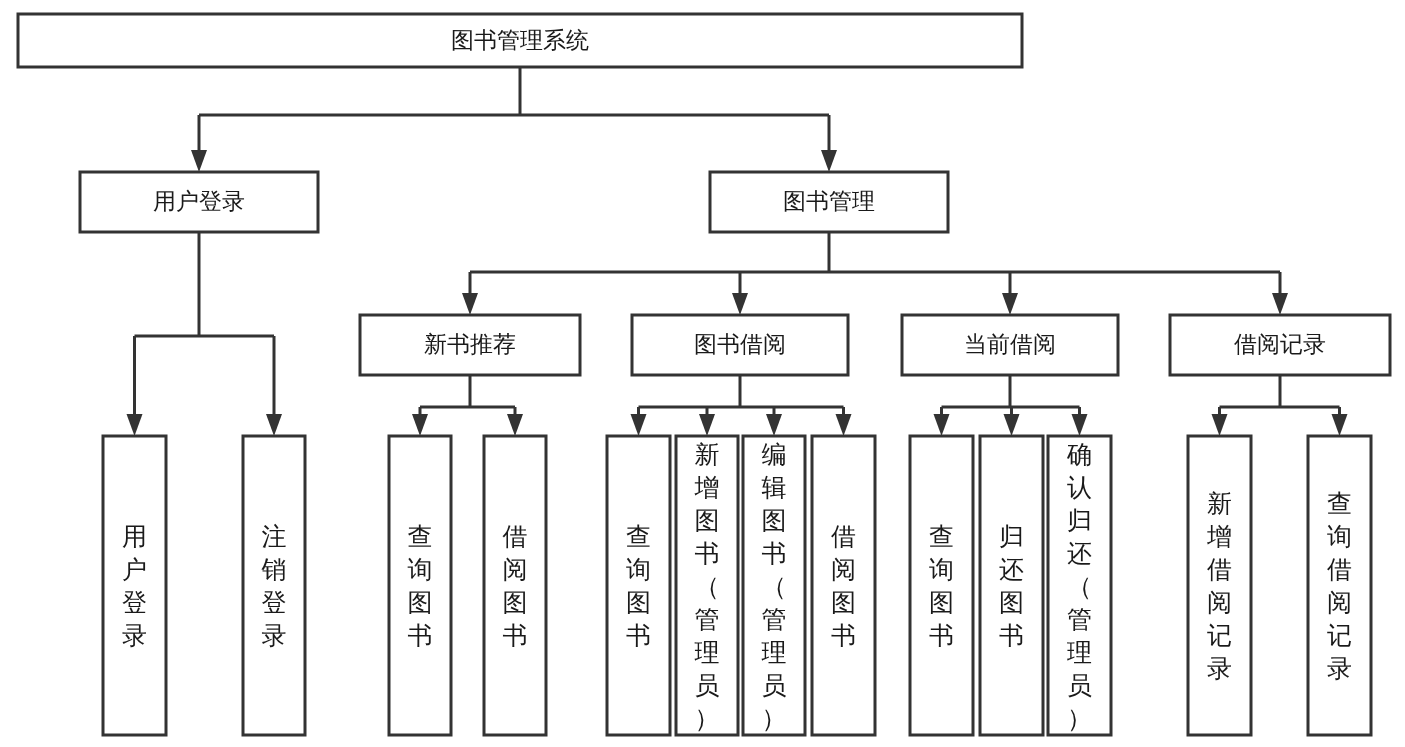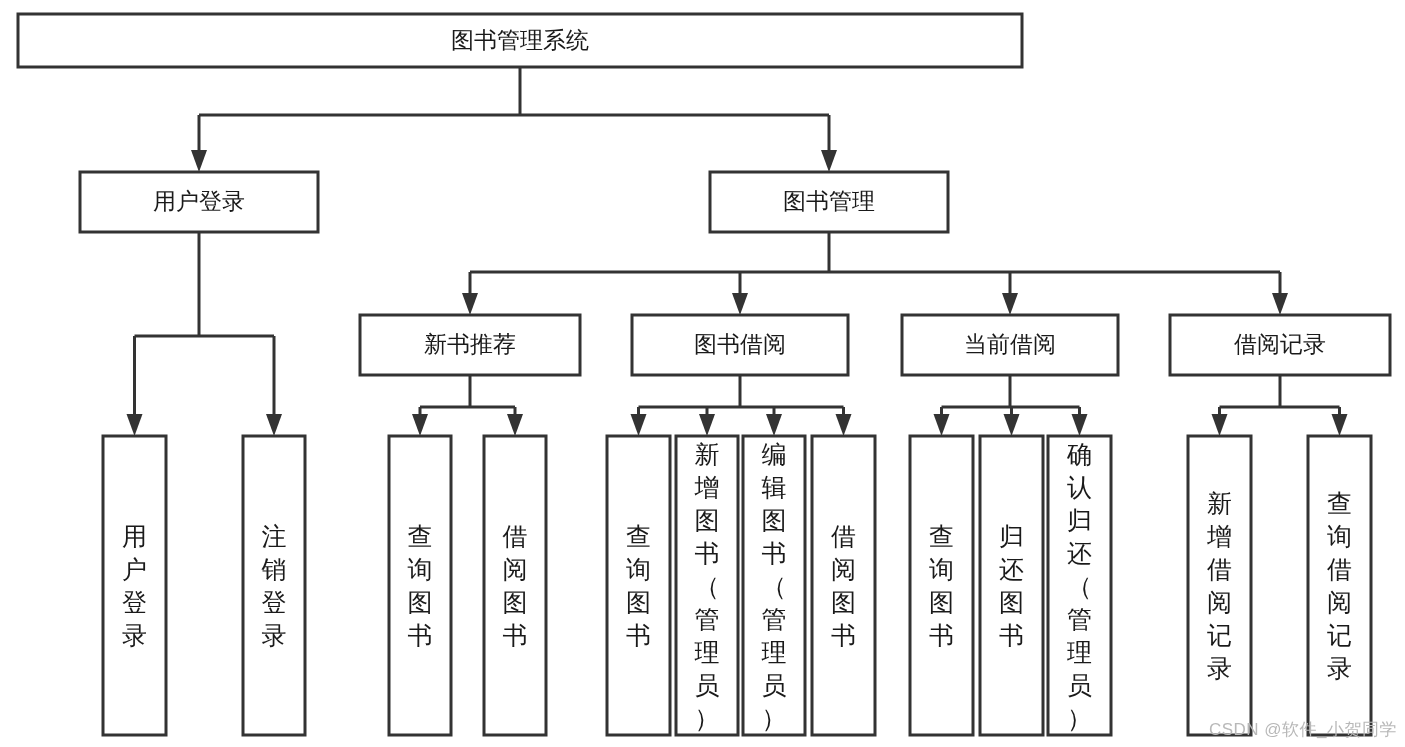--- a/index.html
+++ b/index.html
@@ -202,14 +202,13 @@
         <g>
           <rect class="node-rect" x="1188" y="436" width="63" height="299"></rect>
           <text class="node-label-vert" x="1219.5" y="512.24"><tspan x="1219.5" dy="0">新</tspan><tspan x="1219.5" dy="33">增</tspan><tspan x="1219.5" dy="33">借</tspan><tspan x="1219.5" dy="33">阅</tspan><tspan x="1219.5" dy="33">记</tspan><tspan x="1219.5" dy="33">录</tspan></text>
         </g>
         <g>
           <rect class="node-rect" x="1308" y="436" width="63" height="299"></rect>
           <text class="node-label-vert" x="1339.5" y="512.24"><tspan x="1339.5" dy="0">查</tspan><tspan x="1339.5" dy="33">询</tspan><tspan x="1339.5" dy="33">借</tspan><tspan x="1339.5" dy="33">阅</tspan><tspan x="1339.5" dy="33">记</tspan><tspan x="1339.5" dy="33">录</tspan></text>
         </g>
       </g>
   </svg>
-  <div class="watermark">CSDN @软件_小贺同学</div>
 </div>
 
 </body></html>

